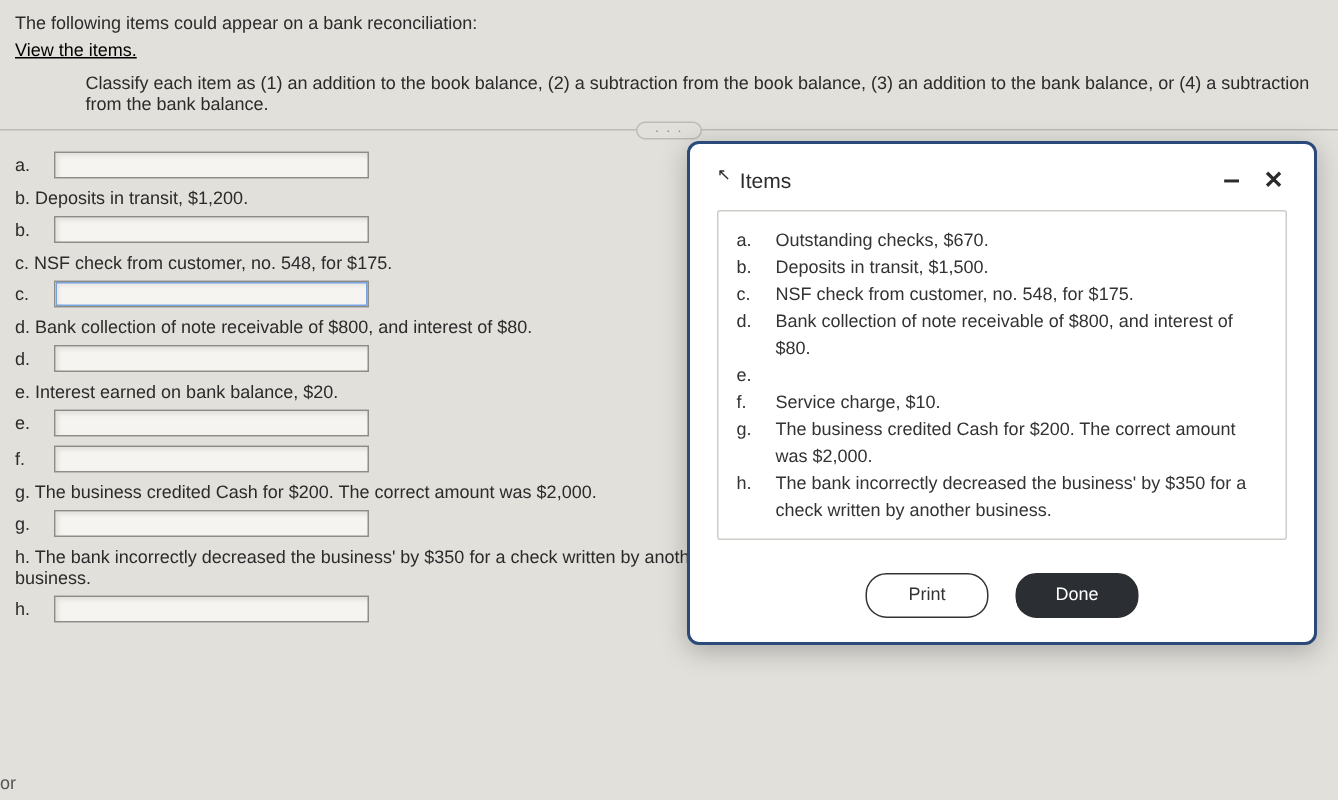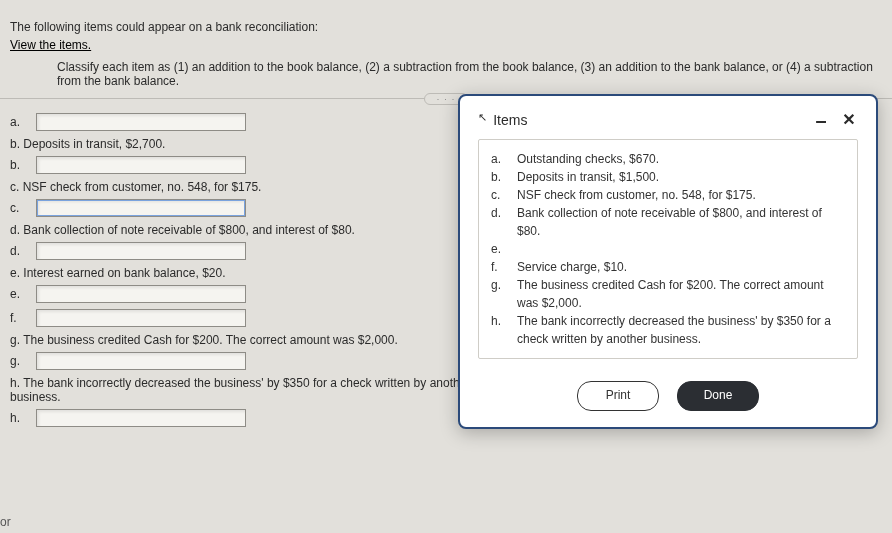--- a/index.html
+++ b/index.html
@@ -8,21 +8,21 @@
     font-family: Arial, Helvetica, sans-serif;
     font-size: 12px;
     color: #2b2b2b;
     background: #e2e0db;
     width: 892px;
     height: 533px;
     overflow: hidden;
     position: relative;
   }
   .top-area {
-    padding: 20px 10px 10px 10px;
+    padding: 8px 10px 10px 10px;
     border-bottom: 1px solid #bdbbb6;
     position: relative;
     background: #e2e0db;
   }
   .view-link {
     color: #000000;
     text-decoration: underline;
     cursor: pointer;
     display: inline-block;
     margin-top: 4px;
@@ -189,21 +189,21 @@
 </div>
 
 <div class="work-area">
   <div class="left-col">
 
     <div class="input-line">
       <span class="letter">a.</span>
       <input class="ans-input" style="">
     </div>
 
-    <div class="prompt-line">b. Deposits in transit, $2,700.</div>
+    <div class="prompt-line">b. Deposits in transit, $1,200.</div>
     <div class="input-line">
       <span class="letter">b.</span>
       <input class="ans-input" style="">
     </div>
 
     <div class="prompt-line">c. NSF check from customer, no. 548, for $175.</div>
     <div class="input-line">
       <span class="letter">c.</span>
       <input class="ans-input active" style="">
     </div>

